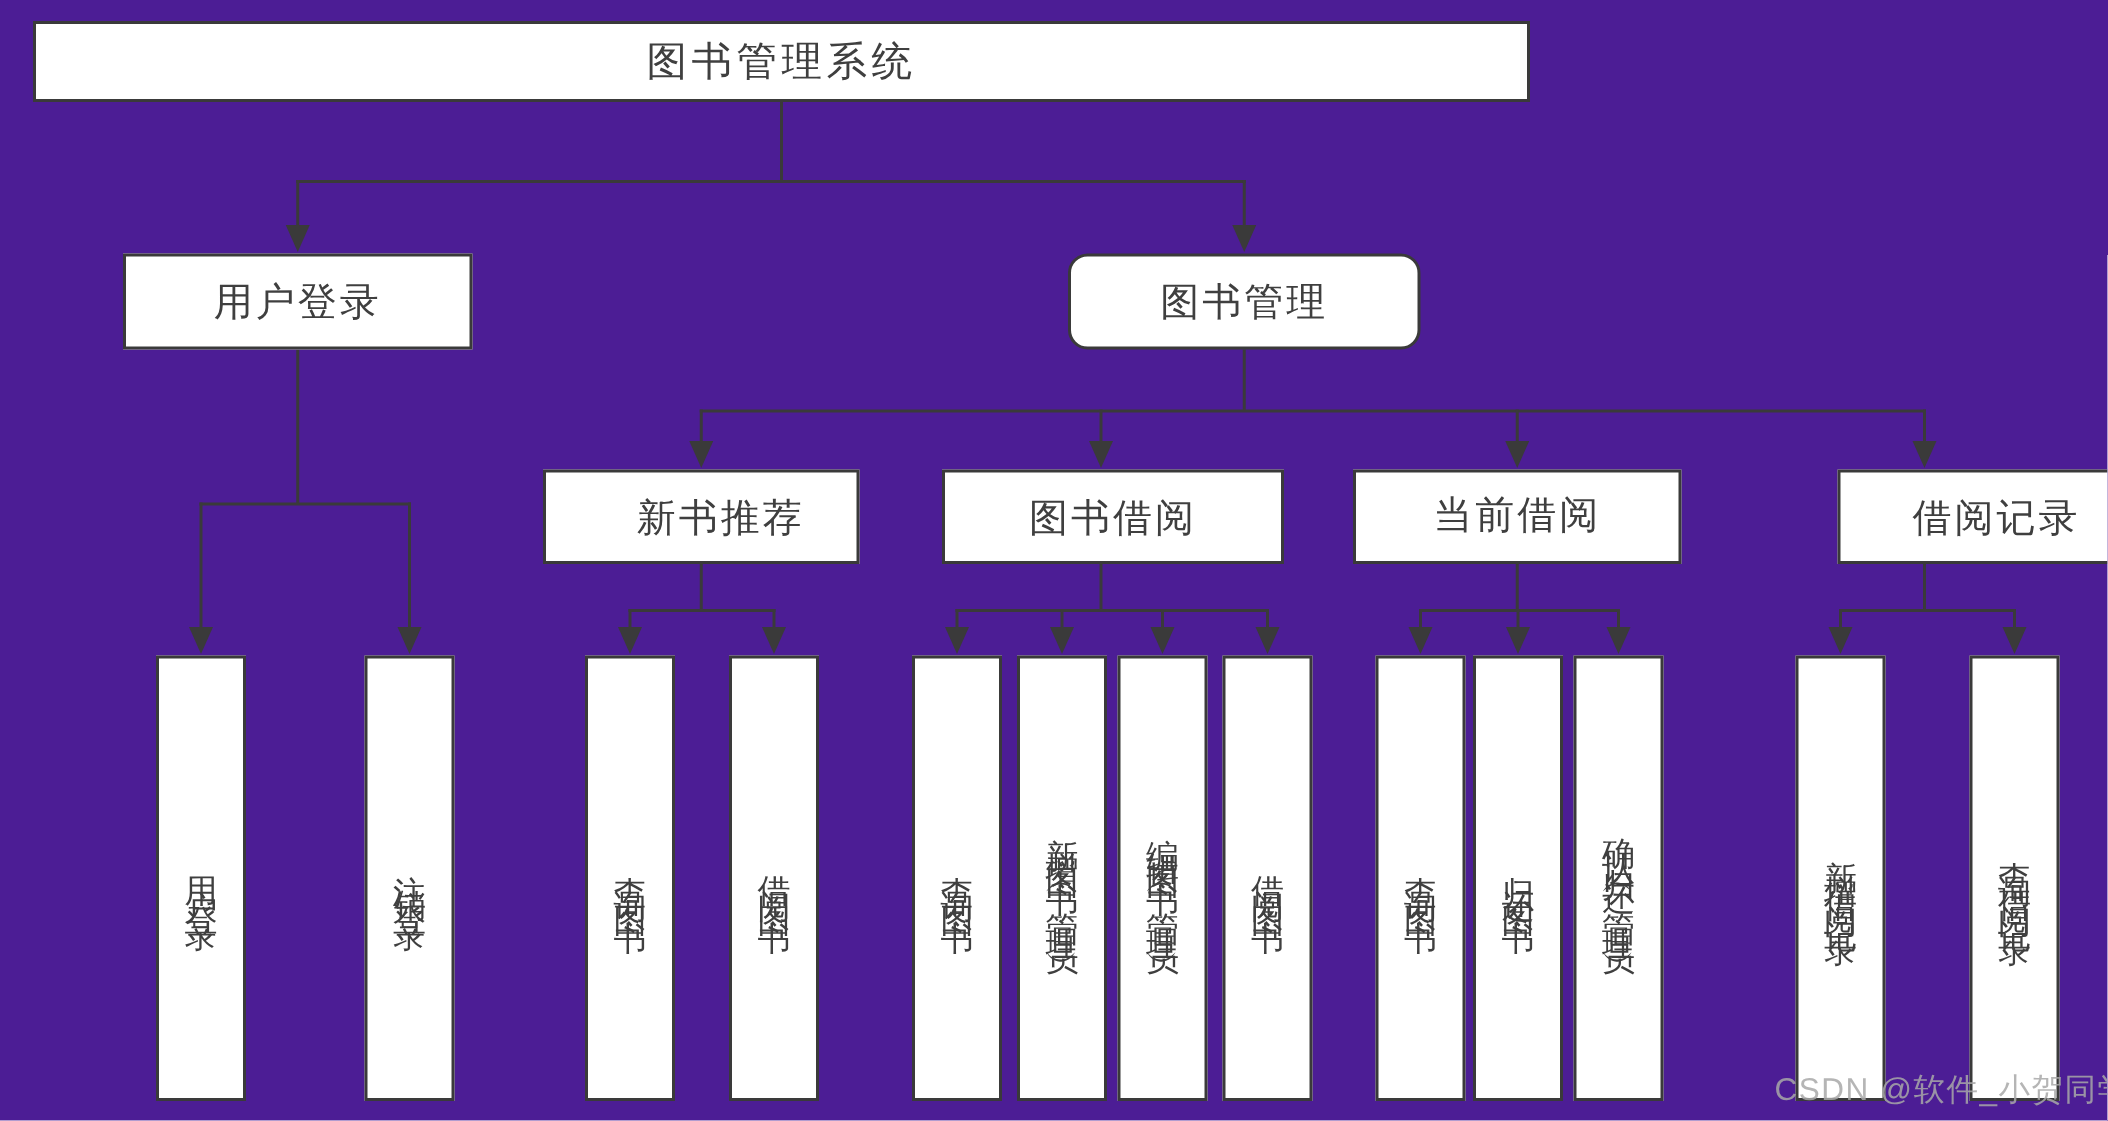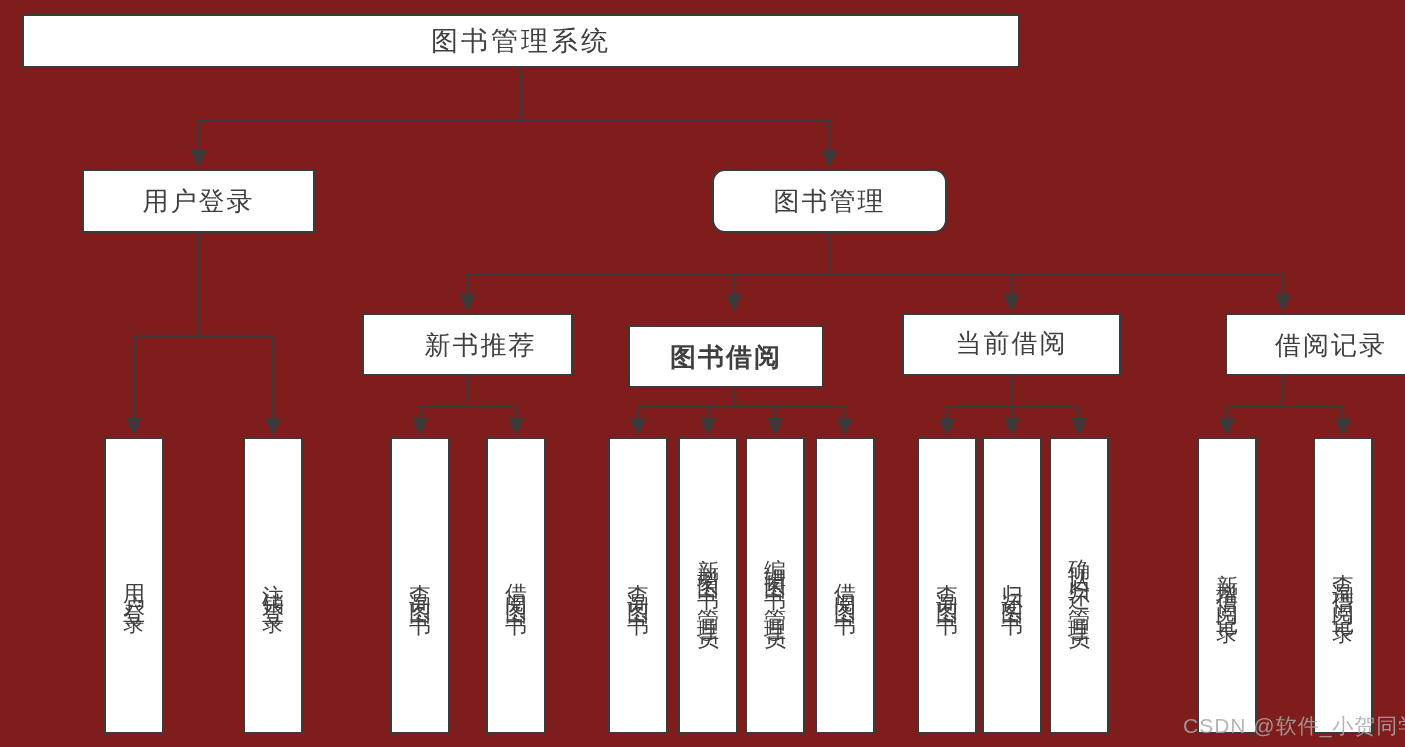--- a/index.html
+++ b/index.html
@@ -4,21 +4,21 @@
 <style>
   html, body {
     margin: 0;
     padding: 0;
     background: #ffffff;
   }
   .canvas {
     position: relative;
     width: 1405px;
     height: 747px;
-    background: #7f1d1d;
+    background: #4c1d95;
     font-family: "Liberation Sans", sans-serif;
     overflow: hidden;
   }
   .connectors {
     position: absolute;
     left: 0;
     top: 0;
     width: 1405px;
     height: 747px;
   }
@@ -146,21 +146,21 @@
       <polygon points="1335,418 1351,418 1343,436"></polygon>
     </g>
   </svg>
 
   <div class="node hnode rootnode" style="left:22px; top:14px; width:998px; height:54px;">图书管理系统</div>
 
   <div class="node hnode" style="left:82px; top:169px; width:233px; height:64px;">用户登录</div>
   <div class="node hnode" style="left:712px; top:169px; width:235px; height:64px;border-radius:13px;">图书管理</div>
 
   <div class="node hnode" style="left:362px; top:313px; width:211px; height:63px;padding-left:26px;">新书推荐</div>
-  <div class="node hnode" style="left:628px; top:325px; width:196px; height:63px;font-weight:bold;">图书借阅</div>
+  <div class="node hnode" style="left:628px; top:313px; width:228px; height:63px;">图书借阅</div>
   <div class="node hnode" style="left:902px; top:313px; width:219px; height:63px;font-family:Liberation Mono, monospace;">当前借阅</div>
   <div class="node hnode" style="left:1177px; top:313px; width:212px; height:63px;margin-left:48px;">借阅记录</div>
 
   <div class="node vnode" style="left:104px; top:437px; width:60px; height:297px;">
       <span class="vtext">用户登录</span>
     </div>
   <div class="node vnode" style="left:243px; top:437px; width:60px; height:297px;">
       <span class="vtext">注销登录</span>
     </div>
 

